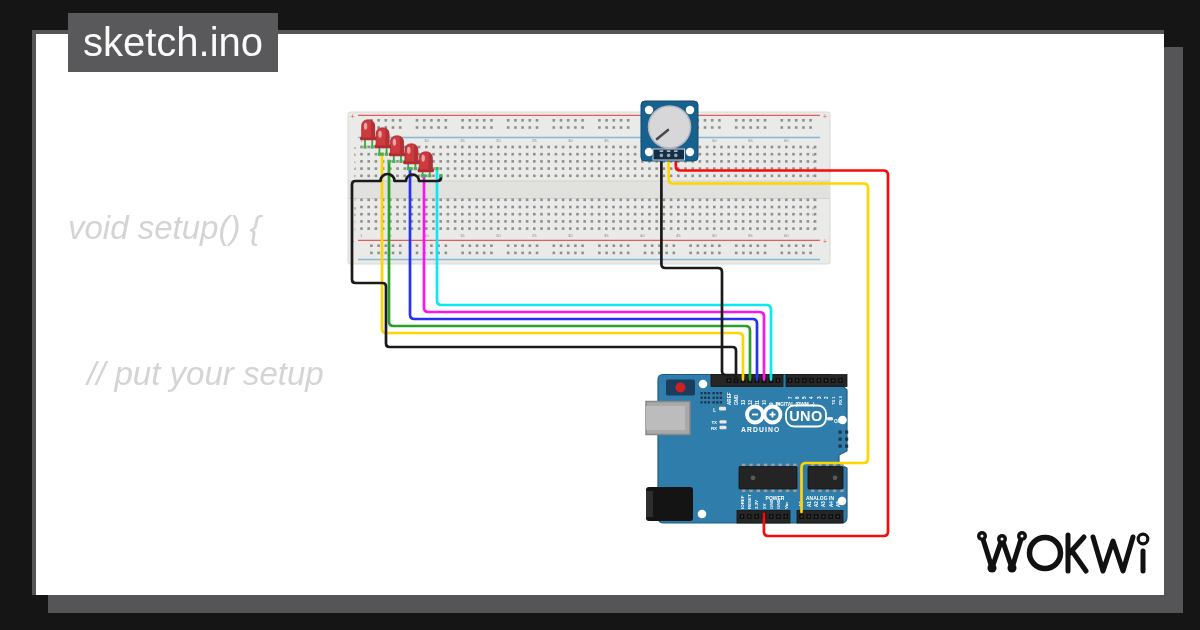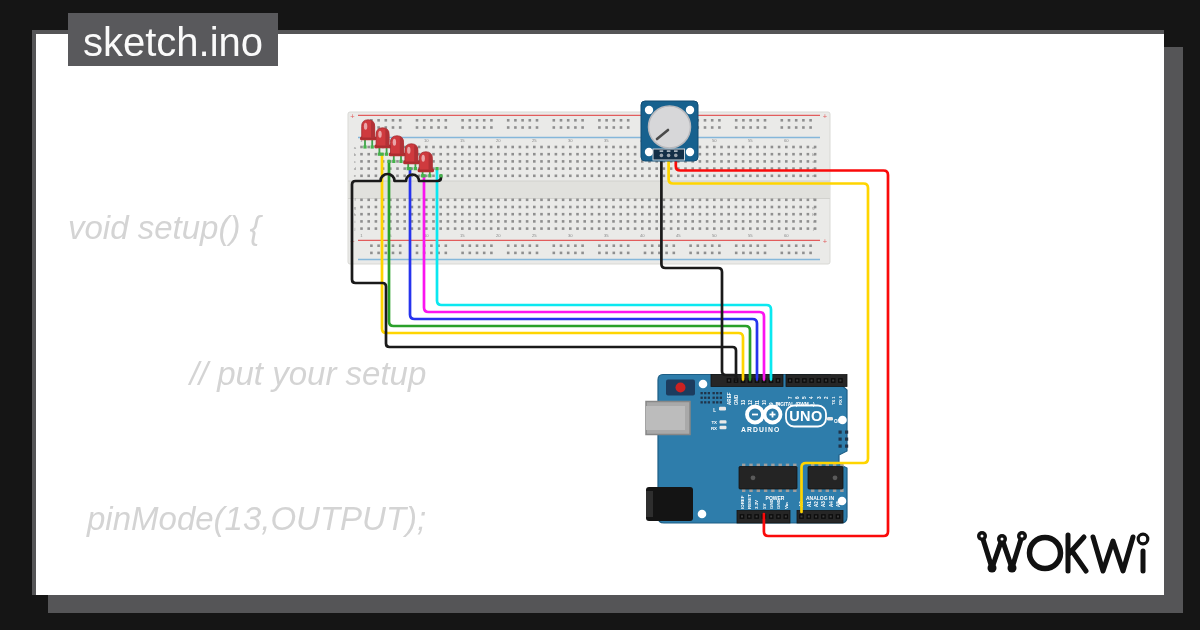--- a/index.html
+++ b/index.html
@@ -6,36 +6,35 @@
     font-family:"Liberation Sans",sans-serif;}
   body{background:#151515;position:relative;}
   .shadow{position:absolute;left:48px;top:47px;width:1135px;height:566px;
     background:#555557;z-index:0;}
   .card{position:absolute;left:32px;top:30px;width:1132px;height:565px;
     background:#ffffff;border-left:4px solid #555557;border-top:4px solid #555557;
     box-sizing:border-box;z-index:1;}
   .code{position:absolute;left:68px;top:107px;z-index:2;color:#d4d4d4;
     font-size:33px;line-height:48.5px;white-space:pre;}
   .code .ln{height:48.5px;font-style:italic;}
-  .code .ind{padding-left:19px;text-align:right;}
-  .tab{position:absolute;left:68px;top:13px;height:53px;background:#59595c;
+  .code .ind{padding-left:19px;}
+  .tab{position:absolute;left:68px;top:13px;height:59px;background:#59595c;
     color:#fafafa;font-size:40px;line-height:59px;padding:0 15px;z-index:4;}
   #circuit{position:absolute;left:0;top:0;z-index:3;pointer-events:none;}
   #wokwi-logo{position:absolute;left:975px;top:524px;z-index:2;}
 </style>
 </head>
 <body>
 
 <div class="shadow"></div>
 <div class="card"></div>
 
 <div class="code">
   <div class="ln">void setup() {</div>
   <div class="ln ind">// put your setup</div>
-  <div class="ln ind">pinMode(13,OUTPUT);</div>
   
   
   
   
   
   
 </div>
 
 <svg id="circuit" width="1200" height="630" viewBox="0 0 1200 630">
     <g>

